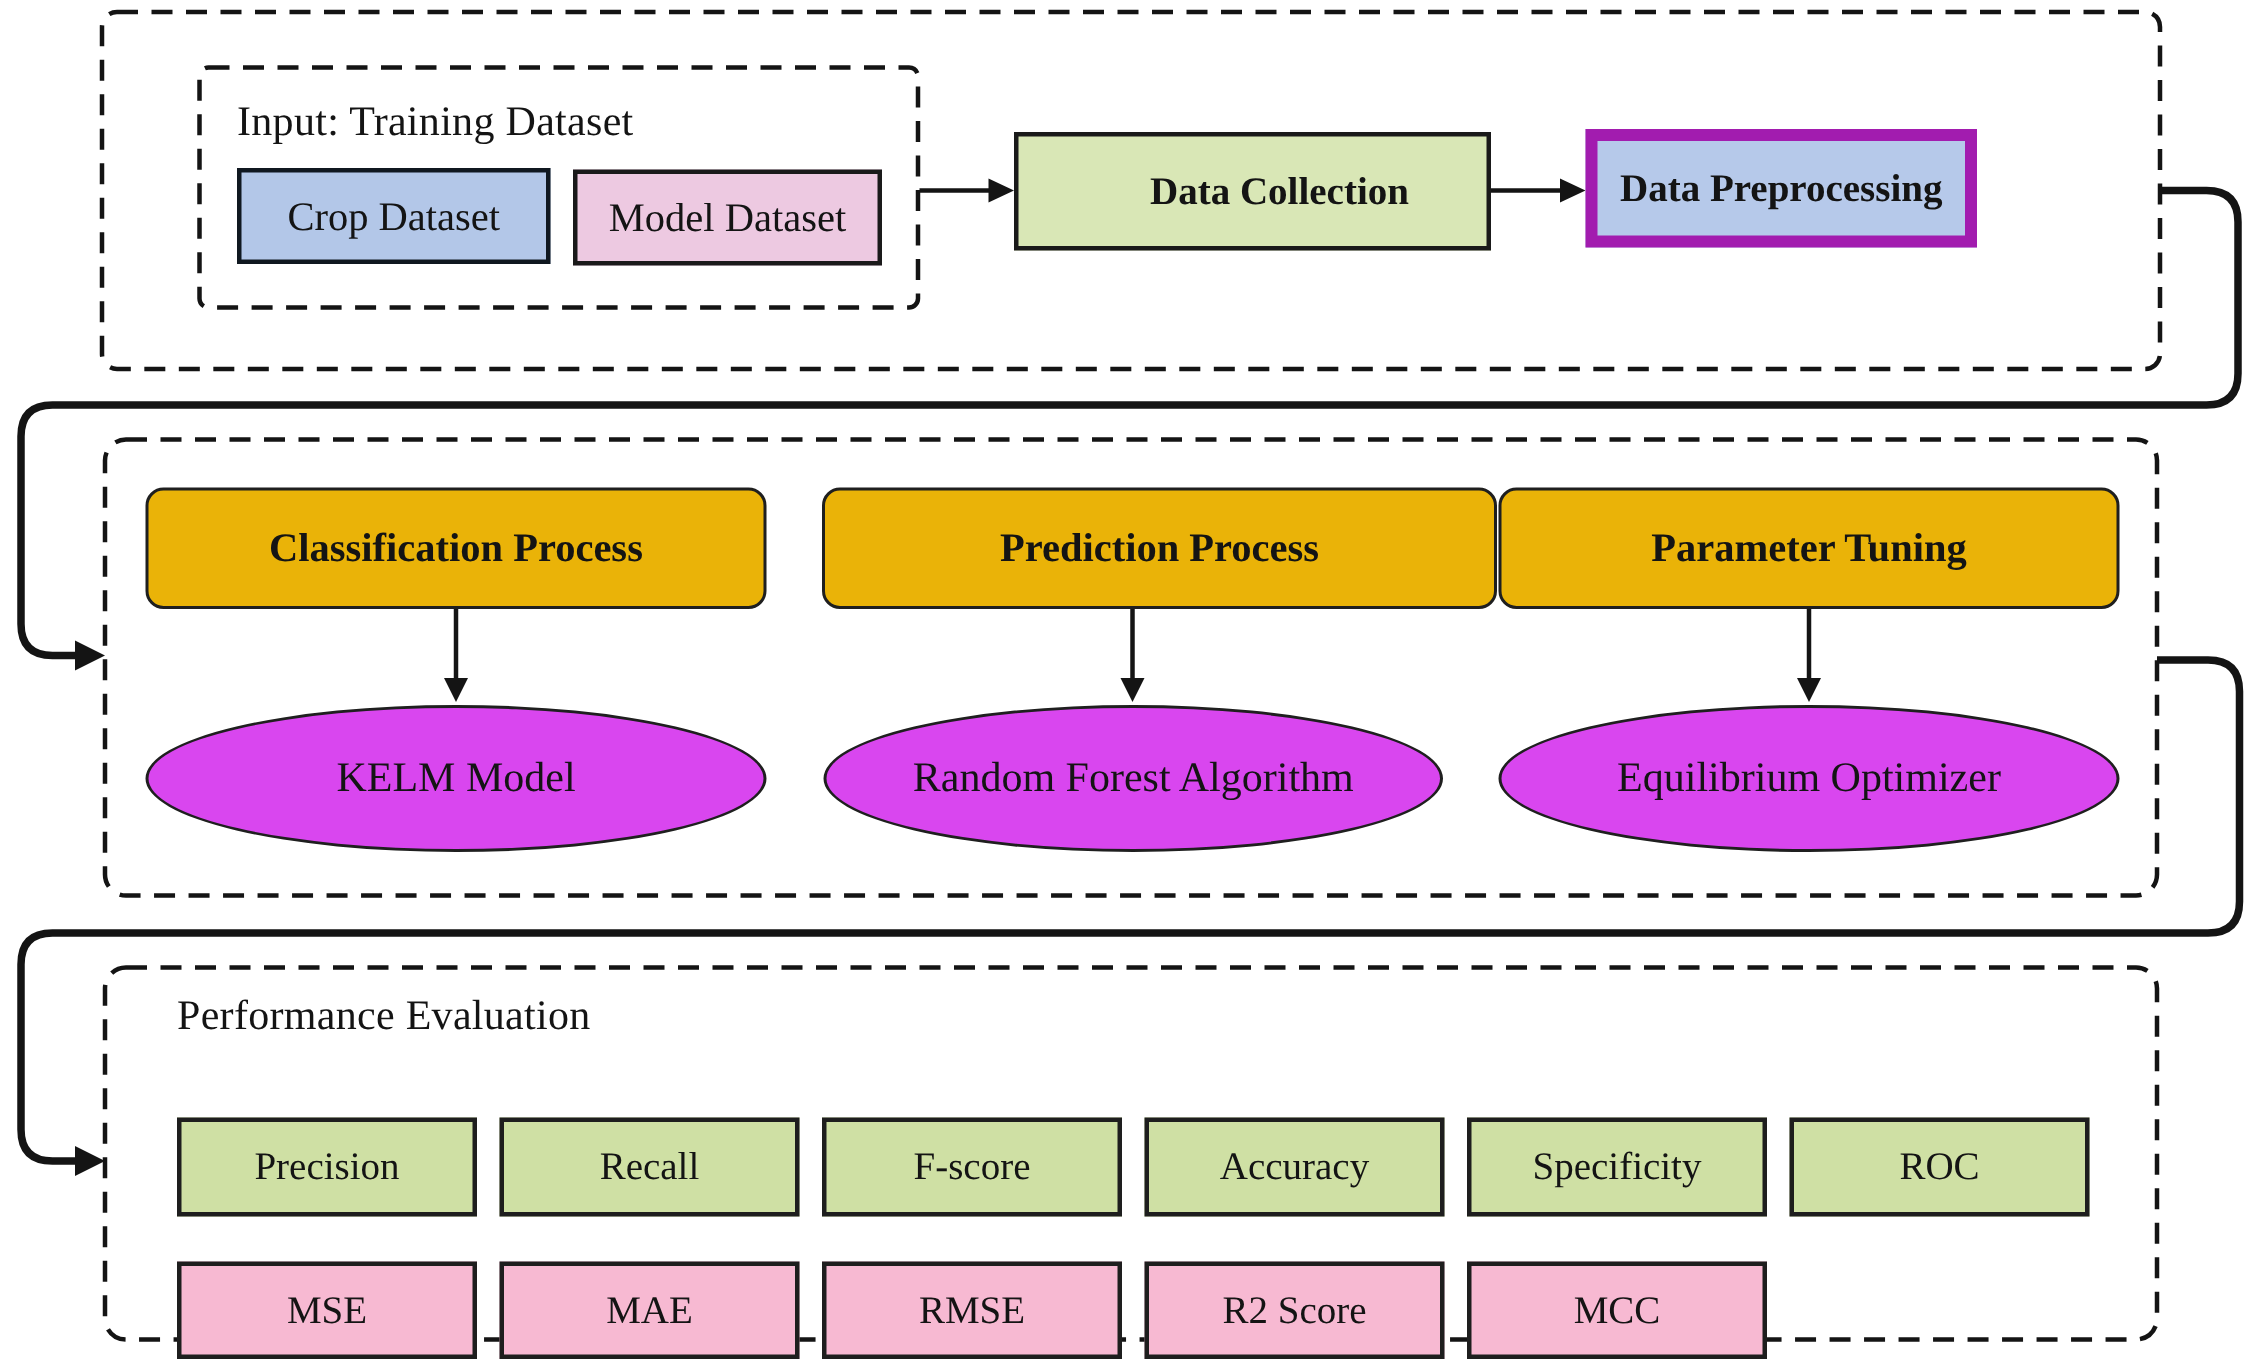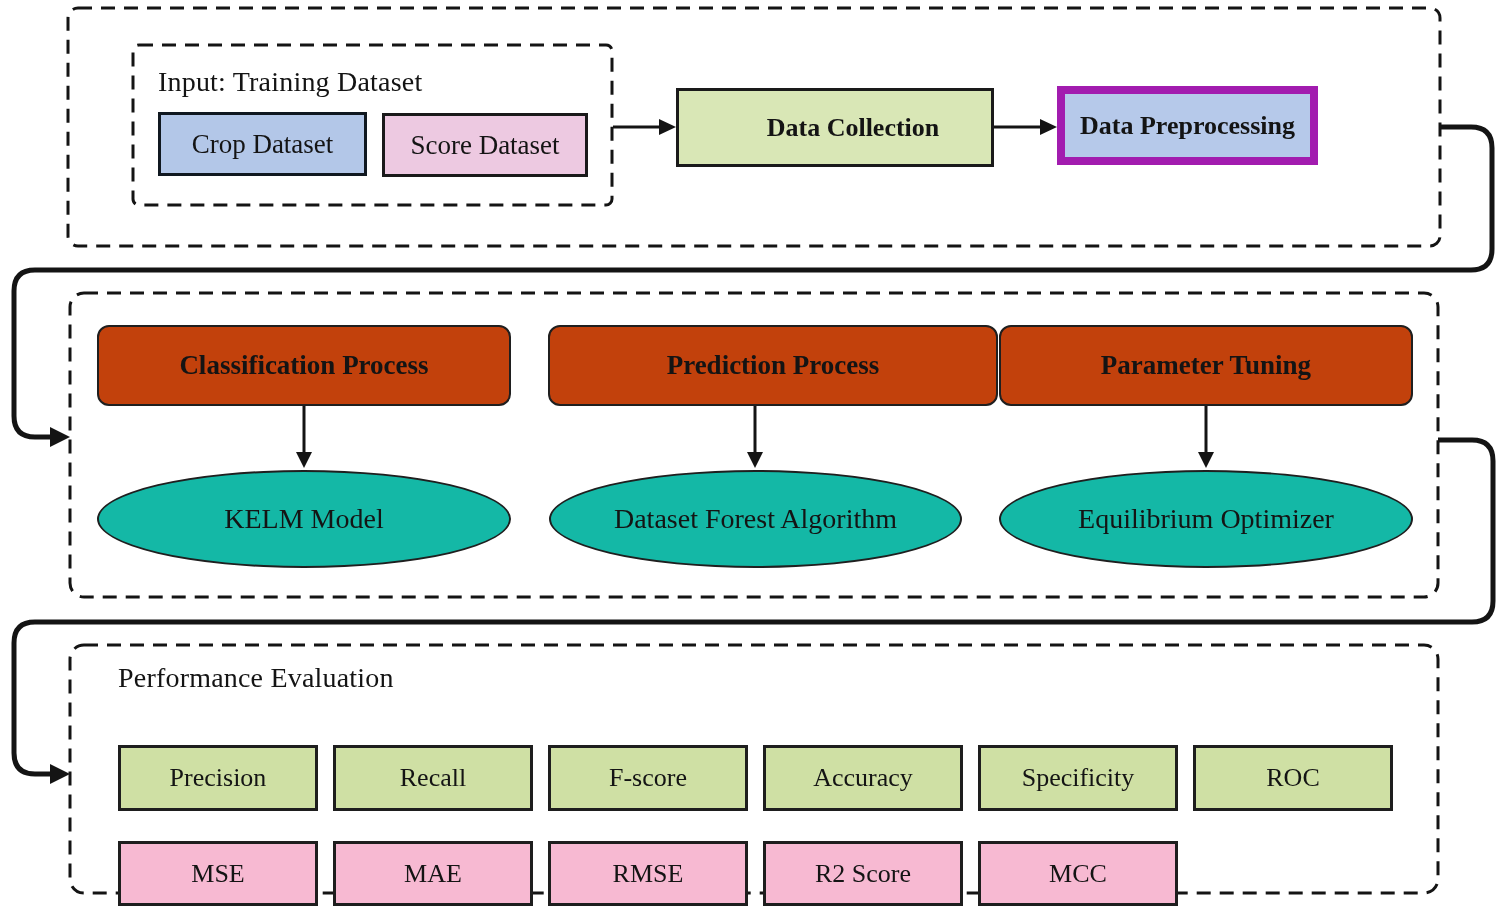--- a/index.html
+++ b/index.html
@@ -9,26 +9,26 @@
   }
   #wires{position:absolute;left:0;top:0;width:1504px;height:908px;}
   .abs{position:absolute;box-sizing:border-box;display:flex;align-items:center;justify-content:center;text-align:center;}
   .sec-title{position:absolute;font-weight:normal;font-size:28px;letter-spacing:.2px;white-space:nowrap;}
   
   .box-crop{left:158px;top:112px;width:209px;height:64px;background:#b3c7e8;border:3px solid #101820;font-size:27px;}
   .box-yield{left:382px;top:113px;width:206px;height:64px;background:#edc9e1;border:3px solid #1a1a1a;font-size:27px;}
   .box-collection{left:676px;top:88px;width:318px;height:79px;background:#d9e7b6;border:3px solid #1a1a1a;font-size:26px;font-weight:bold;padding-left:36px;}
   .box-preprocess{left:1057px;top:86px;width:261px;height:79px;background:#b6c9ea;border:8px solid #a21caf;font-size:26px;font-weight:bold;}
   
-  .proc{top:325px;height:81px;background:#c2410c;border:2px solid #1f1f1f;border-radius:12px;font-size:27px;font-weight:bold;}
+  .proc{top:325px;height:81px;background:#eab308;border:2px solid #1f1f1f;border-radius:12px;font-size:27px;font-weight:bold;}
   .proc-1{left:97px;width:414px;}
   .proc-2{left:548px;width:450px;}
   .proc-3{left:999px;width:414px;}
   
-  .ellipse{top:470px;height:98px;background:#14b8a6;border:2px solid #1f1f1f;border-radius:50%;font-size:28px;}
+  .ellipse{top:470px;height:98px;background:#d946ef;border:2px solid #1f1f1f;border-radius:50%;font-size:28px;}
   .ell-1{left:97px;width:414px;}
   .ell-2{left:549px;width:413px;}
   .ell-3{left:999px;width:414px;}
   
   .metric-row{position:absolute;left:118px;display:flex;gap:15px;}
   .metric-row.green{top:714px;}
   .metric-row.pink{top:810px;}
   .metric{box-sizing:border-box;width:200px;display:flex;align-items:center;justify-content:center;font-size:26px;border:3px solid #1e1e1e;margin-top:31px;}
   .metric-row.green .metric{height:66px;background:#cfe0a4;}
   .metric-row.pink .metric{height:65px;background:#f7b9d2;}
@@ -59,29 +59,29 @@
     <line x1="304" y1="406" x2="304" y2="454" stroke="#141414" stroke-width="3"></line>
     <polygon points="304,468 296,452 312,452" fill="#141414"></polygon>
     <line x1="755" y1="406" x2="755" y2="454" stroke="#141414" stroke-width="3"></line>
     <polygon points="755,468 747,452 763,452" fill="#141414"></polygon>
     <line x1="1206" y1="406" x2="1206" y2="454" stroke="#141414" stroke-width="3"></line>
     <polygon points="1206,468 1198,452 1214,452" fill="#141414"></polygon>
   </svg>
 
   <div class="sec-title" style="left:158px;top:66px;">Input: Training Dataset</div>
   <div class="abs box-crop">Crop Dataset</div>
-  <div class="abs box-yield">Score Dataset</div>
+  <div class="abs box-yield">Model Dataset</div>
   <div class="abs box-collection">Data Collection</div>
   <div class="abs box-preprocess">Data Preprocessing</div>
 
   <div class="abs proc proc-1">Classification Process</div>
   <div class="abs proc proc-2">Prediction Process</div>
   <div class="abs proc proc-3">Parameter Tuning</div>
   <div class="abs ellipse ell-1">KELM Model</div>
-  <div class="abs ellipse ell-2">Dataset Forest Algorithm</div>
+  <div class="abs ellipse ell-2">Random Forest Algorithm</div>
   <div class="abs ellipse ell-3">Equilibrium Optimizer</div>
 
   <div class="sec-title" style="left:118px;top:662px;">Performance Evaluation</div>
 
   <div class="metric-row green">
     <div class="metric">Precision</div>
     <div class="metric">Recall</div>
     <div class="metric">F-score</div>
     <div class="metric">Accuracy</div>
     <div class="metric">Specificity</div>

